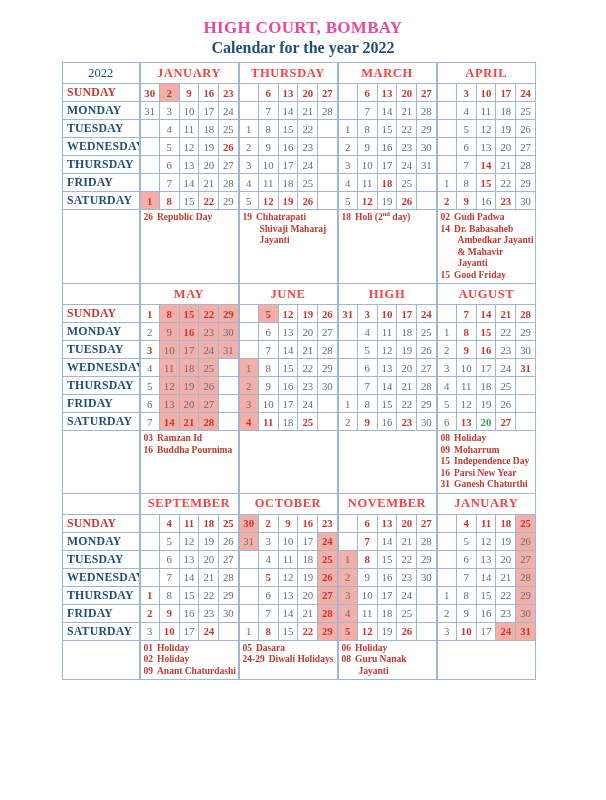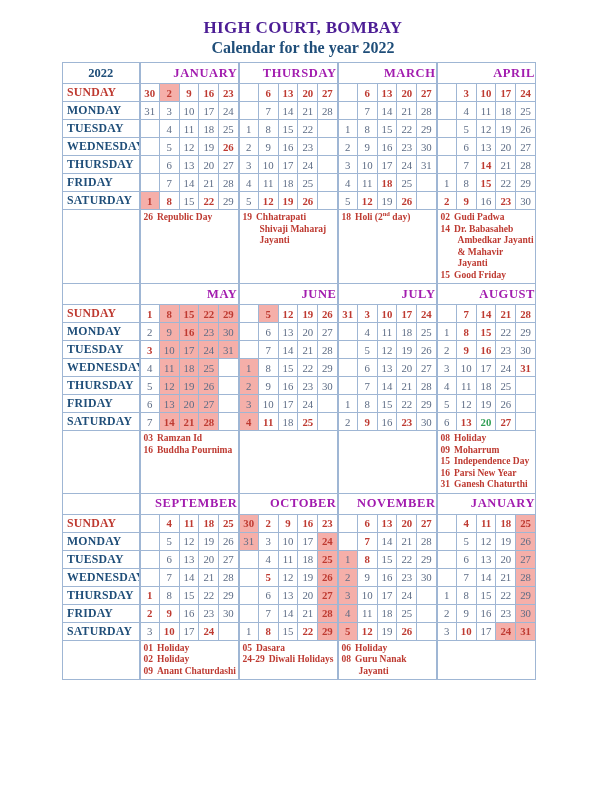--- a/index.html
+++ b/index.html
@@ -5,21 +5,21 @@
   html, body { margin: 0; padding: 0; background: #ffffff; }
   body {
     width: 606px; height: 800px;
     font-family: "Liberation Serif", serif;
     position: relative;
     overflow: hidden;
   }
   .page-title {
     margin: 18px 0 0 0;
     text-align: center;
-    color: #4c1d95;
+    color: #ec4899;
     font-weight: bold;
     font-size: 17px;
     line-height: 20px;
     letter-spacing: 0.3px;
   }
   .page-subtitle {
     text-align: center;
     color: #1F4E79;
     font-weight: bold;
     font-size: 16px;
@@ -34,25 +34,25 @@
   col.daycol  { width: 77px; }
   col.datecol { width: 19.8px; }
   td, th { border: 1px solid #9FB6D4; padding: 0; overflow: hidden; }
   td.msep, th.msep { border-left-width: 2px; }
   tr.header-row { height: 21px; }
   tr.day-row    { height: 18px; }
   tr.notes-1 { height: 48px; }
   tr.notes-2 { height: 56px; padding-left: 48px; }
   tr.notes-3 { height: 38px; }
   th.month-header {
-    color: #a21caf; font-weight: bold; font-size: 12.5px;
-    letter-spacing: 0.6px; text-align: right;
+    color: #ef4444; font-weight: bold; font-size: 12.5px;
+    letter-spacing: 0.6px; text-align: center;
   }
   td.year-cell {
-    color: #1F4E79; font-weight: bold; font-size: 12.5px; text-align: center;
+    color: #1F4E79; font-weight: normal; font-size: 12.5px; text-align: center;
   }
   td.day-label {
     color: #1F4E79; font-weight: bold; font-size: 11.8px;
     text-align: left; padding-left: 4px; letter-spacing: 0.2px;
   }
   td.day-label.sun { color: #BE3A31; }
   td.date { font-size: 10.8px; text-align: center; color: #5D6C85; }
   td.date.red   { color: #BE3A31; font-weight: bold; }
   td.date.green { color: #2F9E53; font-weight: bold; }
   td.date.pink  { background: #F5AFA9; }
@@ -278,21 +278,21 @@
           <td colspan="5" class="note-cell msep">
             <div class="note"><span class="num">02</span>Gudi Padwa</div>
             <div class="note"><span class="num">14</span>Dr. Babasaheb Ambedkar Jayanti &amp; Mahavir Jayanti</div>
             <div class="note"><span class="num">15</span>Good Friday</div>
           </td>
         </tr>
         <tr class="header-row">
           <td class="year-cell"></td>
           <th colspan="5" class="month-header msep">MAY</th>
           <th colspan="5" class="month-header msep">JUNE</th>
-          <th colspan="5" class="month-header msep">JULY</th>
+          <th colspan="5" class="month-header msep">HIGH</th>
           <th colspan="5" class="month-header msep">AUGUST</th>
         </tr>
         <tr class="day-row">
           <td class="day-label sun">SUNDAY</td>
           <td class="date msep red">1</td>
           <td class="date red pink">8</td>
           <td class="date red pink">15</td>
           <td class="date red pink">22</td>
           <td class="date red pink">29</td>
           <td class="date msep"></td>

